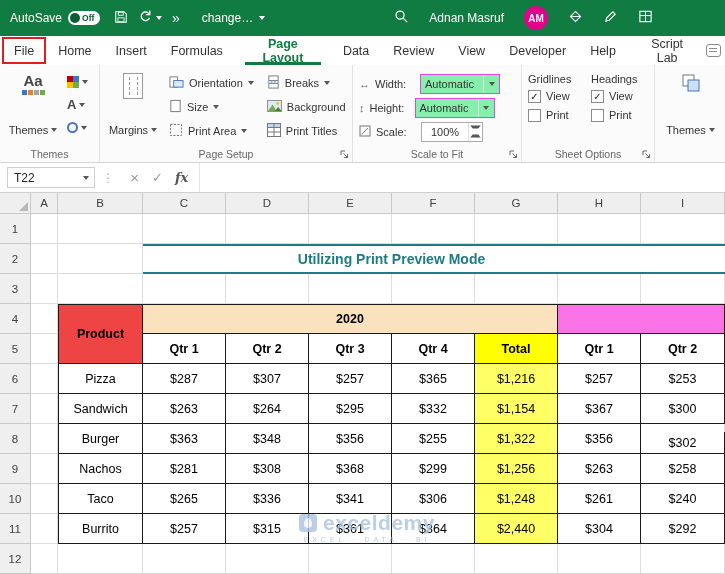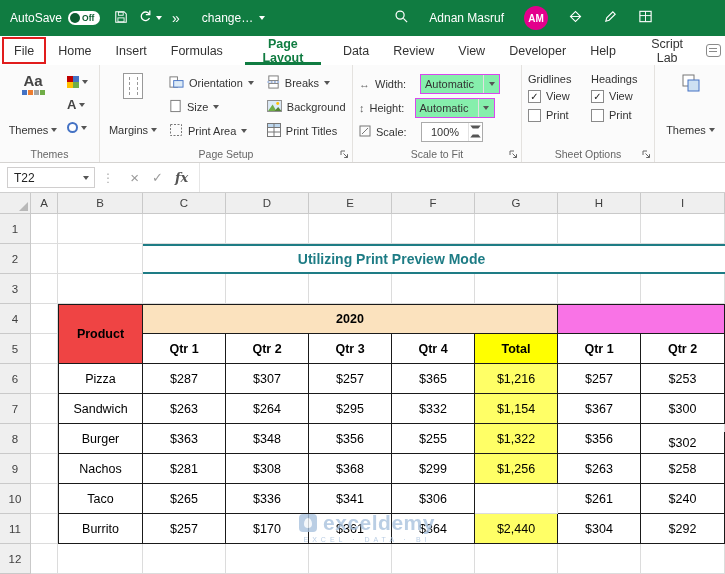--- a/index.html
+++ b/index.html
@@ -606,25 +606,26 @@
         <div class="tc" style="grid-area: 10 / 6;">$368</div>
         <div class="tc" style="grid-area: 10 / 7;">$299</div>
         <div class="tc" style="grid-area: 10 / 8; background: rgb(255, 255, 102);">$1,256</div>
         <div class="tc" style="grid-area: 10 / 9;">$263</div>
         <div class="tc" style="grid-area: 10 / 10;">$258</div>
         <div class="tc" style="grid-area: 11 / 3; border-left: 1px solid rgb(26, 26, 26);">Taco</div>
         <div class="tc" style="grid-area: 11 / 4;">$265</div>
         <div class="tc" style="grid-area: 11 / 5;">$336</div>
         <div class="tc" style="grid-area: 11 / 6;">$341</div>
         <div class="tc" style="grid-area: 11 / 7; text-align: right;">$306</div>
+        <div class="tc" style="grid-area: 11 / 8; background: rgb(255, 255, 102);">$1,248</div>
         <div class="tc" style="grid-area: 11 / 9;">$261</div>
         <div class="tc" style="grid-area: 11 / 10;">$240</div>
         <div class="tc" style="grid-area: 12 / 3; border-left: 1px solid rgb(26, 26, 26);">Burrito</div>
         <div class="tc" style="grid-area: 12 / 4;">$257</div>
-        <div class="tc" style="grid-area: 12 / 5;">$170</div>
+        <div class="tc" style="grid-area: 12 / 5;">$315</div>
         <div class="tc" style="grid-area: 12 / 6;">$361</div>
         <div class="tc" style="grid-area: 12 / 7;">$364</div>
         <div class="tc" style="grid-area: 12 / 8; background: rgb(255, 255, 102);">$2,440</div>
         <div class="tc" style="grid-area: 12 / 9;">$304</div>
         <div class="tc" style="grid-area: 12 / 10;">$292</div>
       </div>
     <div class="watermark">
       <div class="wm-row">
           <span class="wm-logo"></span>
           <span class="wm-text">exceldemy</span>

